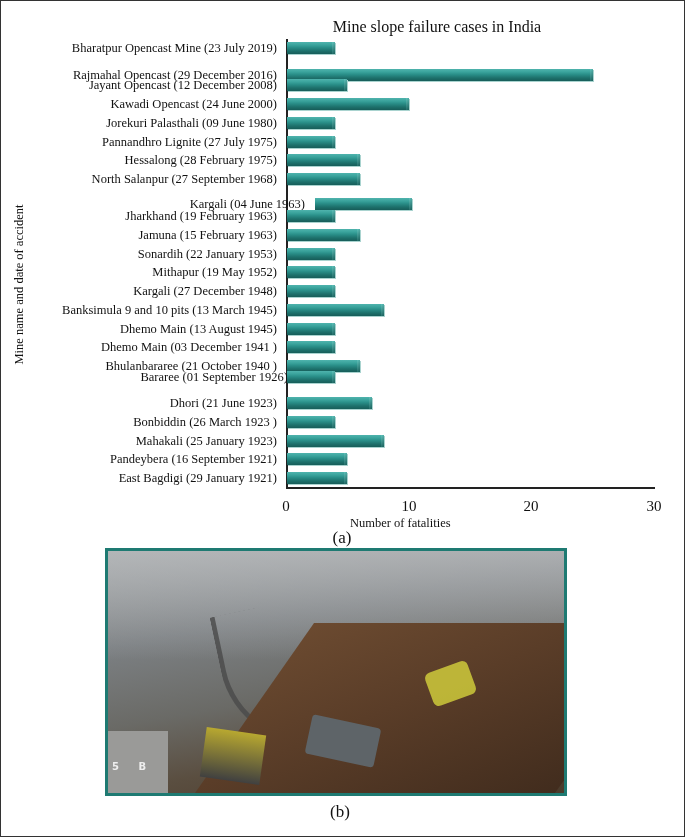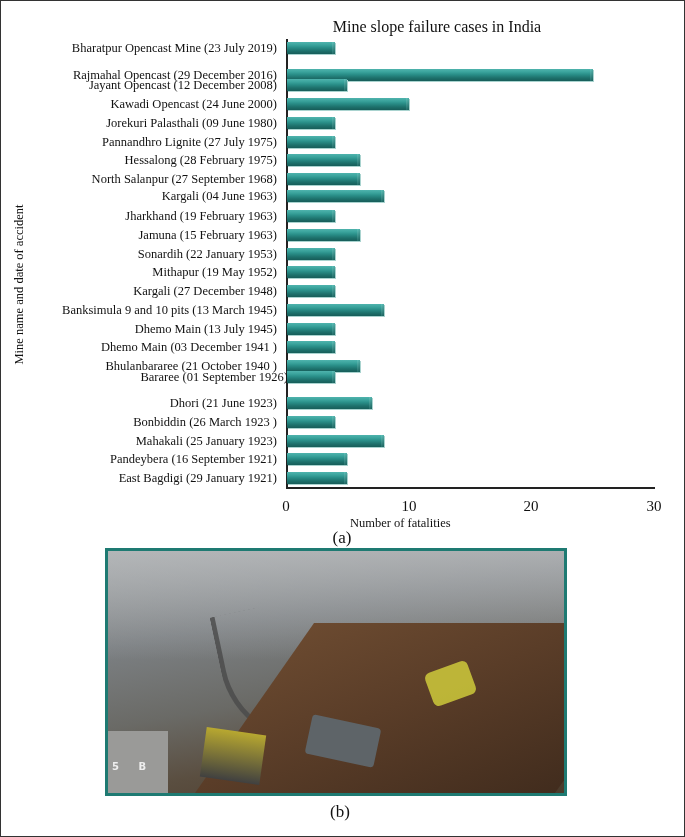--- a/index.html
+++ b/index.html
@@ -89,21 +89,21 @@
       <div class="bar" style="width: 48.0667px;"></div>
     </div>
     <div class="row" style="top: 112.2px;">
       <span class="row-label">Hessalong (28 February 1975)</span>
       <div class="bar" style="width: 72.6px;"></div>
     </div>
     <div class="row" style="top: 130.9px;">
       <span class="row-label">North Salanpur (27 September 1968)</span>
       <div class="bar" style="width: 72.6px;"></div>
     </div>
-    <div class="row" style="top: 148px;">
+    <div class="row" style="top: 156px; margin-left: 28px;">
       <span class="row-label">Kargali (04 June 1963)</span>
       <div class="bar" style="width: 97.1333px;"></div>
     </div>
     <div class="row" style="top: 168.3px;">
       <span class="row-label">Jharkhand (19 February 1963)</span>
       <div class="bar" style="width: 48.0667px;"></div>
     </div>
     <div class="row" style="top: 187px;">
       <span class="row-label">Jamuna (15 February 1963)</span>
       <div class="bar" style="width: 72.6px;"></div>
@@ -118,21 +118,21 @@
     </div>
     <div class="row" style="top: 243.1px;">
       <span class="row-label">Kargali (27 December 1948)</span>
       <div class="bar" style="width: 48.0667px;"></div>
     </div>
     <div class="row" style="top: 261.8px;">
       <span class="row-label">Banksimula 9 and 10 pits (13 March 1945)</span>
       <div class="bar" style="width: 97.1333px;"></div>
     </div>
     <div class="row" style="top: 280.5px;">
-      <span class="row-label">Dhemo Main (13 July 1945)</span>
+      <span class="row-label">Dhemo Main (13 August 1945)</span>
       <div class="bar" style="width: 48.0667px;"></div>
     </div>
     <div class="row" style="top: 299.2px;">
       <span class="row-label">Dhemo Main (03 December 1941 )</span>
       <div class="bar" style="width: 48.0667px;"></div>
     </div>
     <div class="row" style="top: 317.9px;">
       <span class="row-label">Bhulanbararee (21 October 1940 )</span>
       <div class="bar" style="width: 72.6px;"></div>
     </div>

